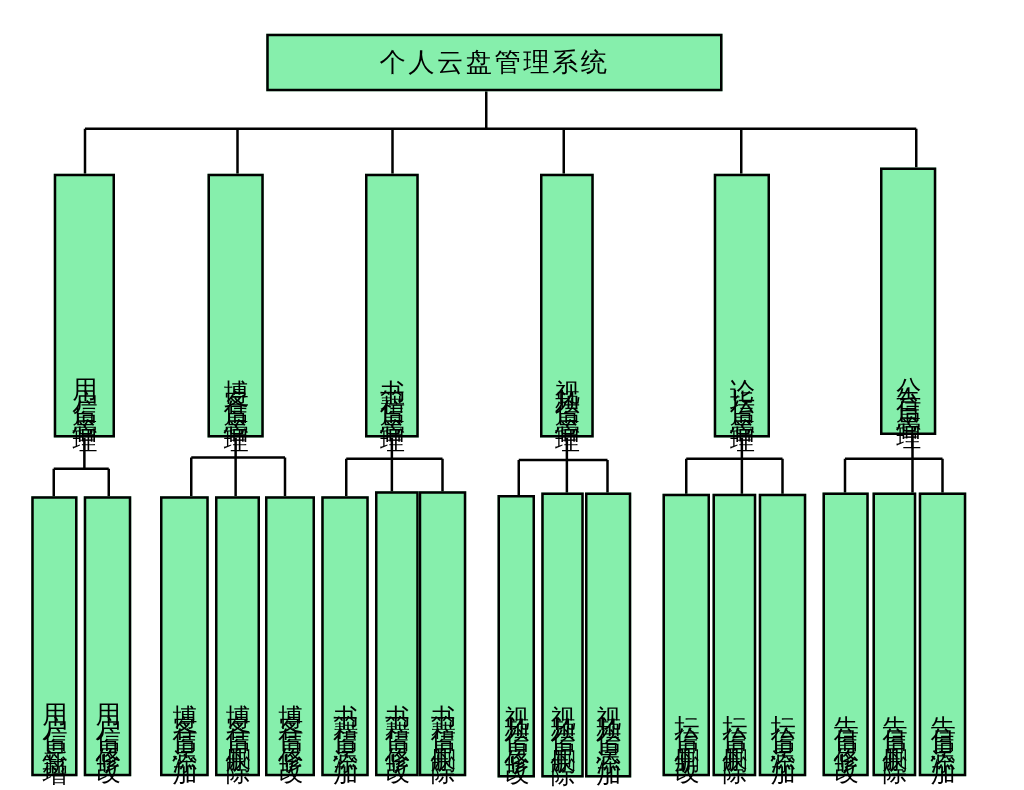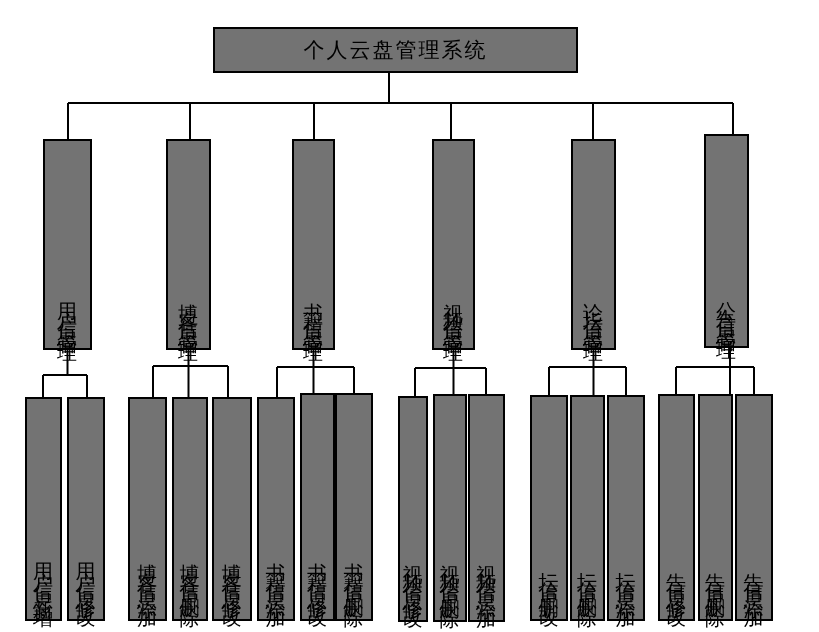--- a/index.html
+++ b/index.html
@@ -18,21 +18,21 @@
   }
   .connectors {
     position: absolute;
     left: 0;
     top: 0;
     z-index: 1;
   }
   .node {
     position: absolute;
     box-sizing: border-box;
-    background: #737373;
+    background: #86efac;
     border: 2px solid #000000;
     display: flex;
     z-index: 2;
   }
   .node.root {
     align-items: center;
     justify-content: center;
     font-size: 21px;
     letter-spacing: 2px;
   }

